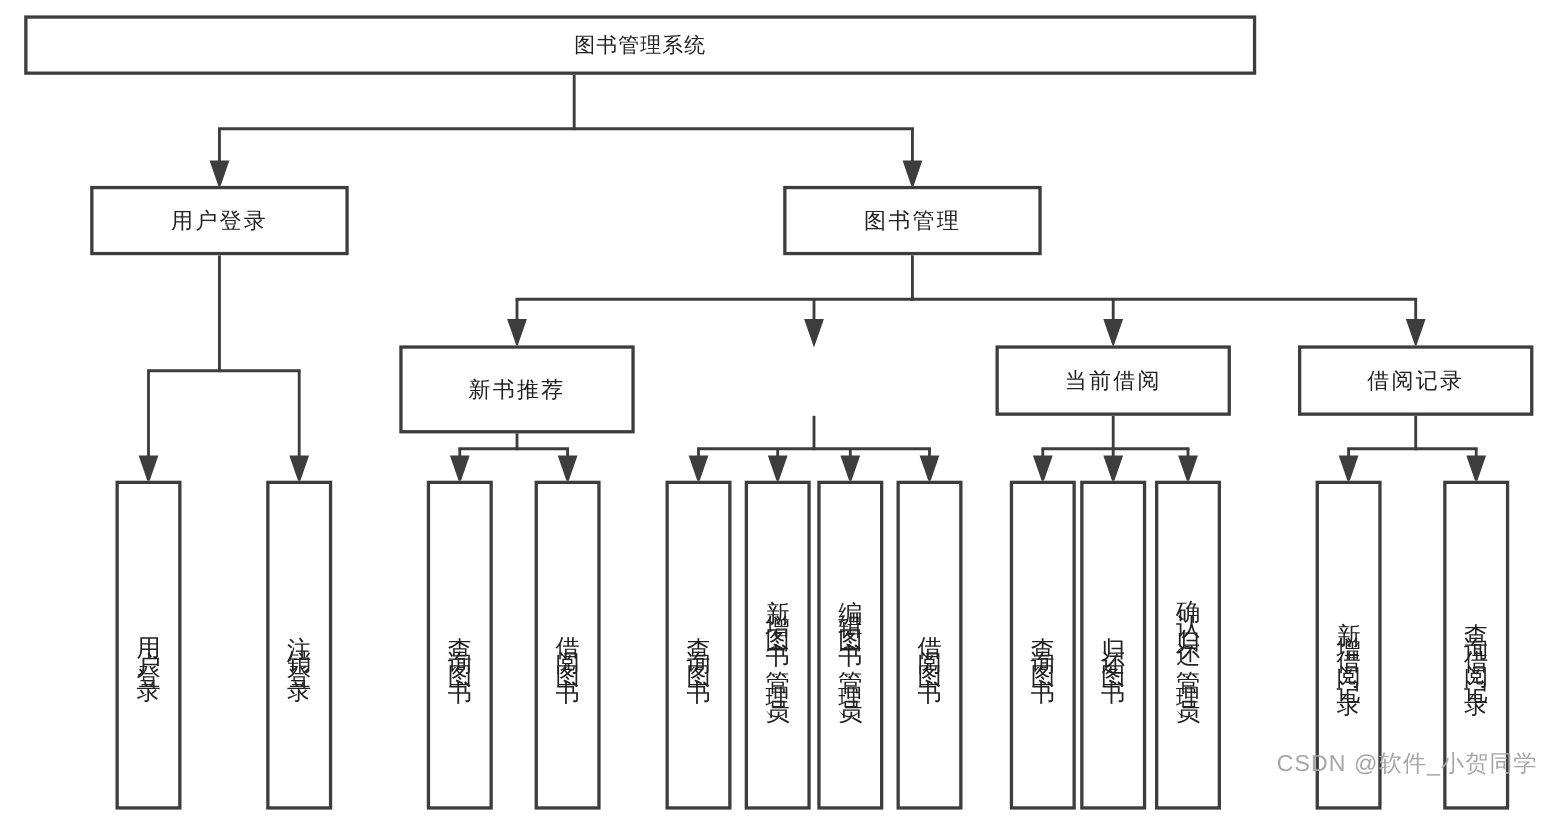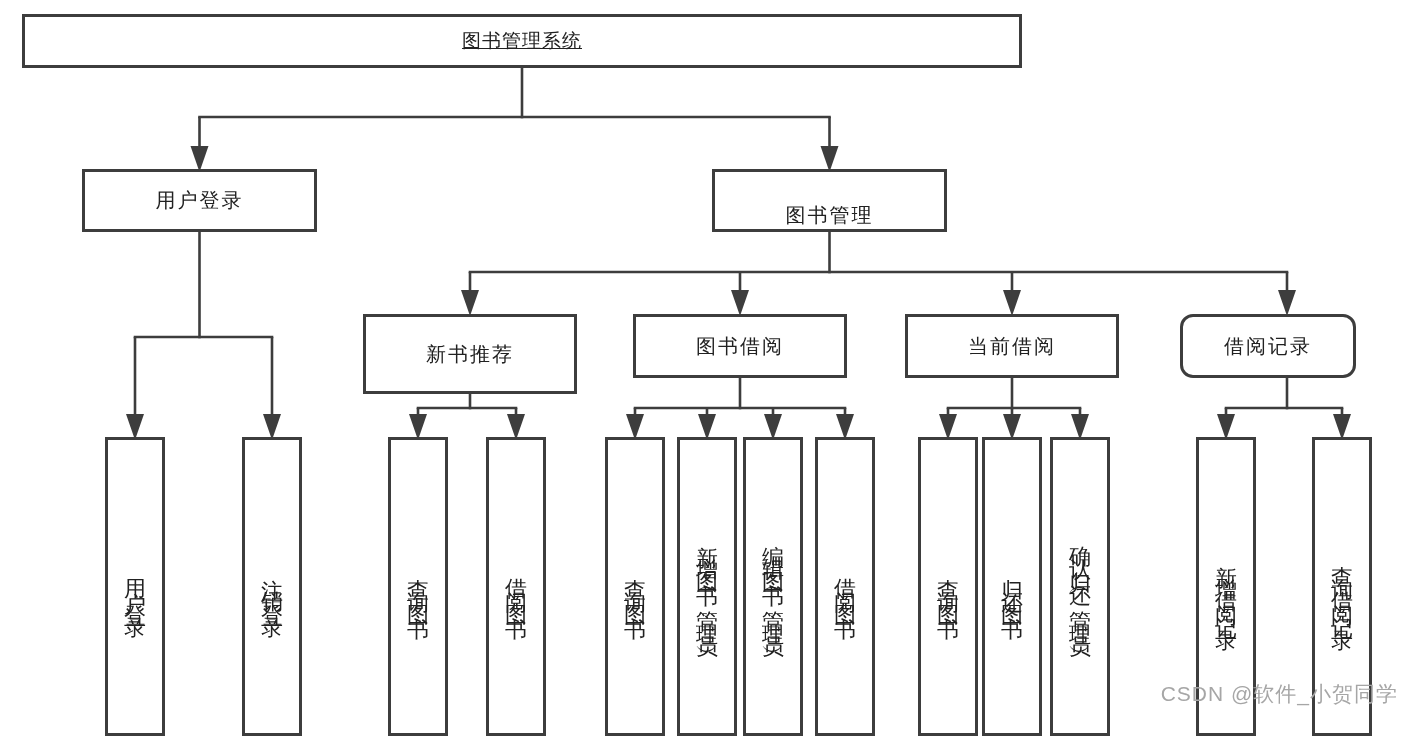--- a/index.html
+++ b/index.html
@@ -131,41 +131,38 @@
         <line x1="1287" y1="378" x2="1287" y2="409.3"></line>
         <line x1="1224.7" y1="408" x2="1343.3" y2="408"></line>
         <line x1="1226" y1="408" x2="1226" y2="418"></line>
         <line x1="1342" y1="408" x2="1342" y2="418"></line>
         <polygon fill="#3d3d3d" stroke="none" points="1217,414 1235,414 1226,440"></polygon>
         <polygon fill="#3d3d3d" stroke="none" points="1333,414 1351,414 1342,440"></polygon>
       </g>
     </g>
   </svg>
 
-  <div class="node root-box" style="left:22px;top:14px;width:1000px;height:54px;text-decoration:underline;">
+  <div class="node root-box" style="left:22px;top:14px;width:1120px;height:54px;">
     <span class="h">图书管理系统</span>
   </div>
 
   <div class="node" style="left:82px;top:169px;width:235px;height:63px;">
     <span class="h">用户登录</span>
   </div>
-  <div class="node" style="left:712px;top:169px;width:235px;height:63px;align-items:flex-end;">
+  <div class="node" style="left:712px;top:169px;width:235px;height:63px;">
     <span class="h">图书管理</span>
   </div>
 
   <div class="node" style="left:363px;top:314px;width:214px;height:80px;">
     <span class="h">新书推荐</span>
   </div>
-  <div class="node" style="left:633px;top:314px;width:214px;height:64px;">
-    <span class="h">图书借阅</span>
-  </div>
   <div class="node" style="left:905px;top:314px;width:214px;height:64px;">
     <span class="h">当前借阅</span>
   </div>
-  <div class="node" style="left:1180px;top:314px;width:176px;height:64px;border-radius:13px;">
+  <div class="node" style="left:1180px;top:314px;width:214px;height:64px;">
     <span class="h">借阅记录</span>
   </div>
 
   <div class="node" style="left:105px;top:437px;width:60px;height:299px;">
     <span class="v">用户登录</span>
   </div>
   <div class="node" style="left:242px;top:437px;width:60px;height:299px;">
     <span class="v">注销登录</span>
   </div>
 

